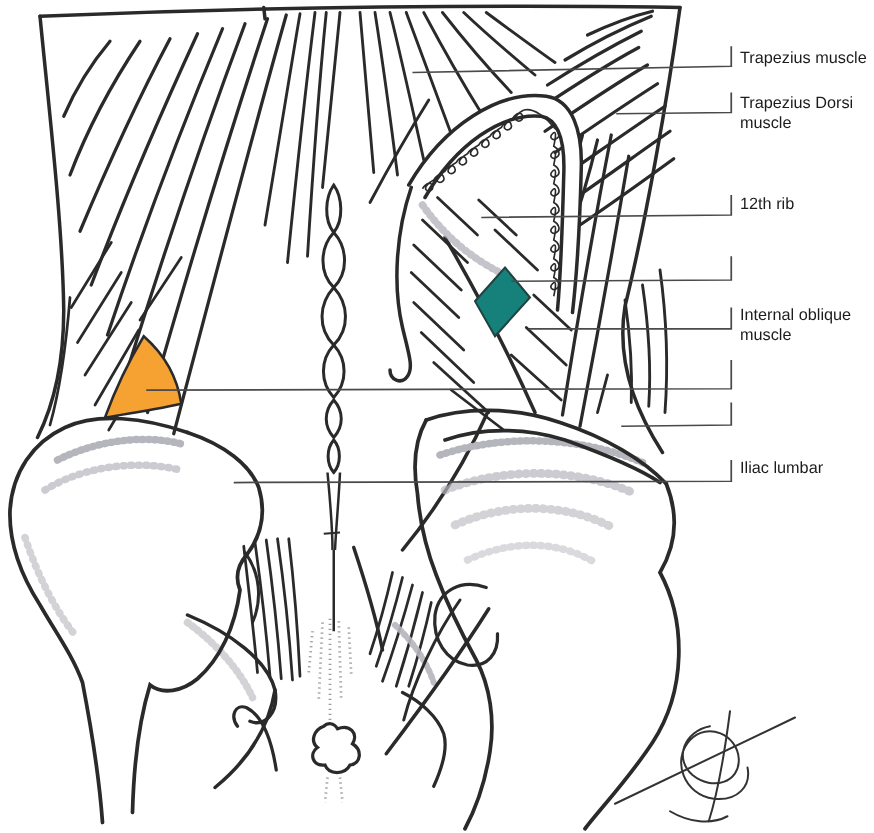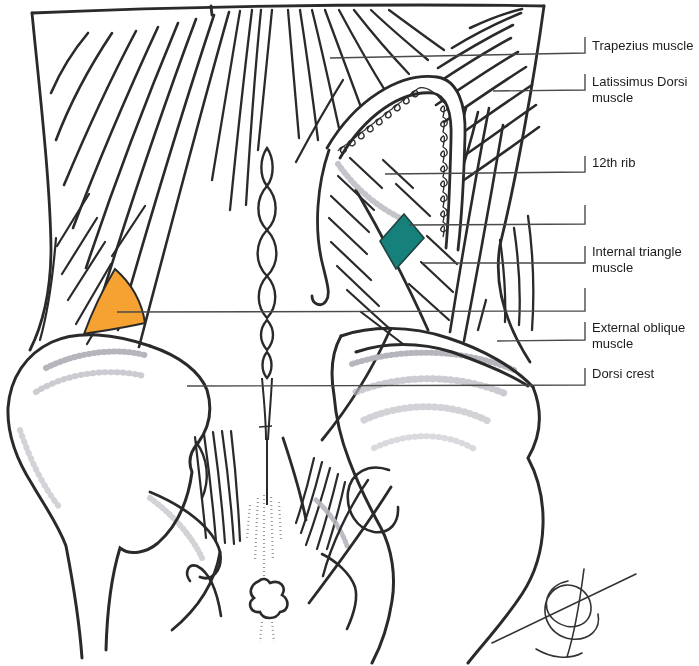--- a/index.html
+++ b/index.html
@@ -228,19 +228,18 @@
     <path d="M385,174 L585,172 L585,156"></path>
     <path d="M409,225 L585,224 L585,205"></path>
     <path d="M423,263 L585,263 L585,246"></path>
     <path d="M117,312 L585,311 L585,288"></path>
     <path d="M497,341 L585,340 L585,322"></path>
     <path d="M187,386 L585,385 L585,368"></path>
   </g>
 </svg>
 
 <div class="lbl" style="top:38px">Trapezius muscle</div>
-<div class="lbl" style="top:74px">Latissimus Dorsi muscle</div>
+<div class="lbl" style="top:74px">Trapezius Dorsi muscle</div>
 <div class="lbl" style="top:155px">12th rib</div>
-<div class="lbl" style="top:244px">Internal triangle muscle</div>
-<div class="lbl" style="top:320px">External oblique muscle</div>
-<div class="lbl" style="top:366px">Dorsi crest</div>
+<div class="lbl" style="top:244px">Internal oblique muscle</div>
+<div class="lbl" style="top:366px">Iliac lumbar</div>
 
 </div>
 
 </body></html>

